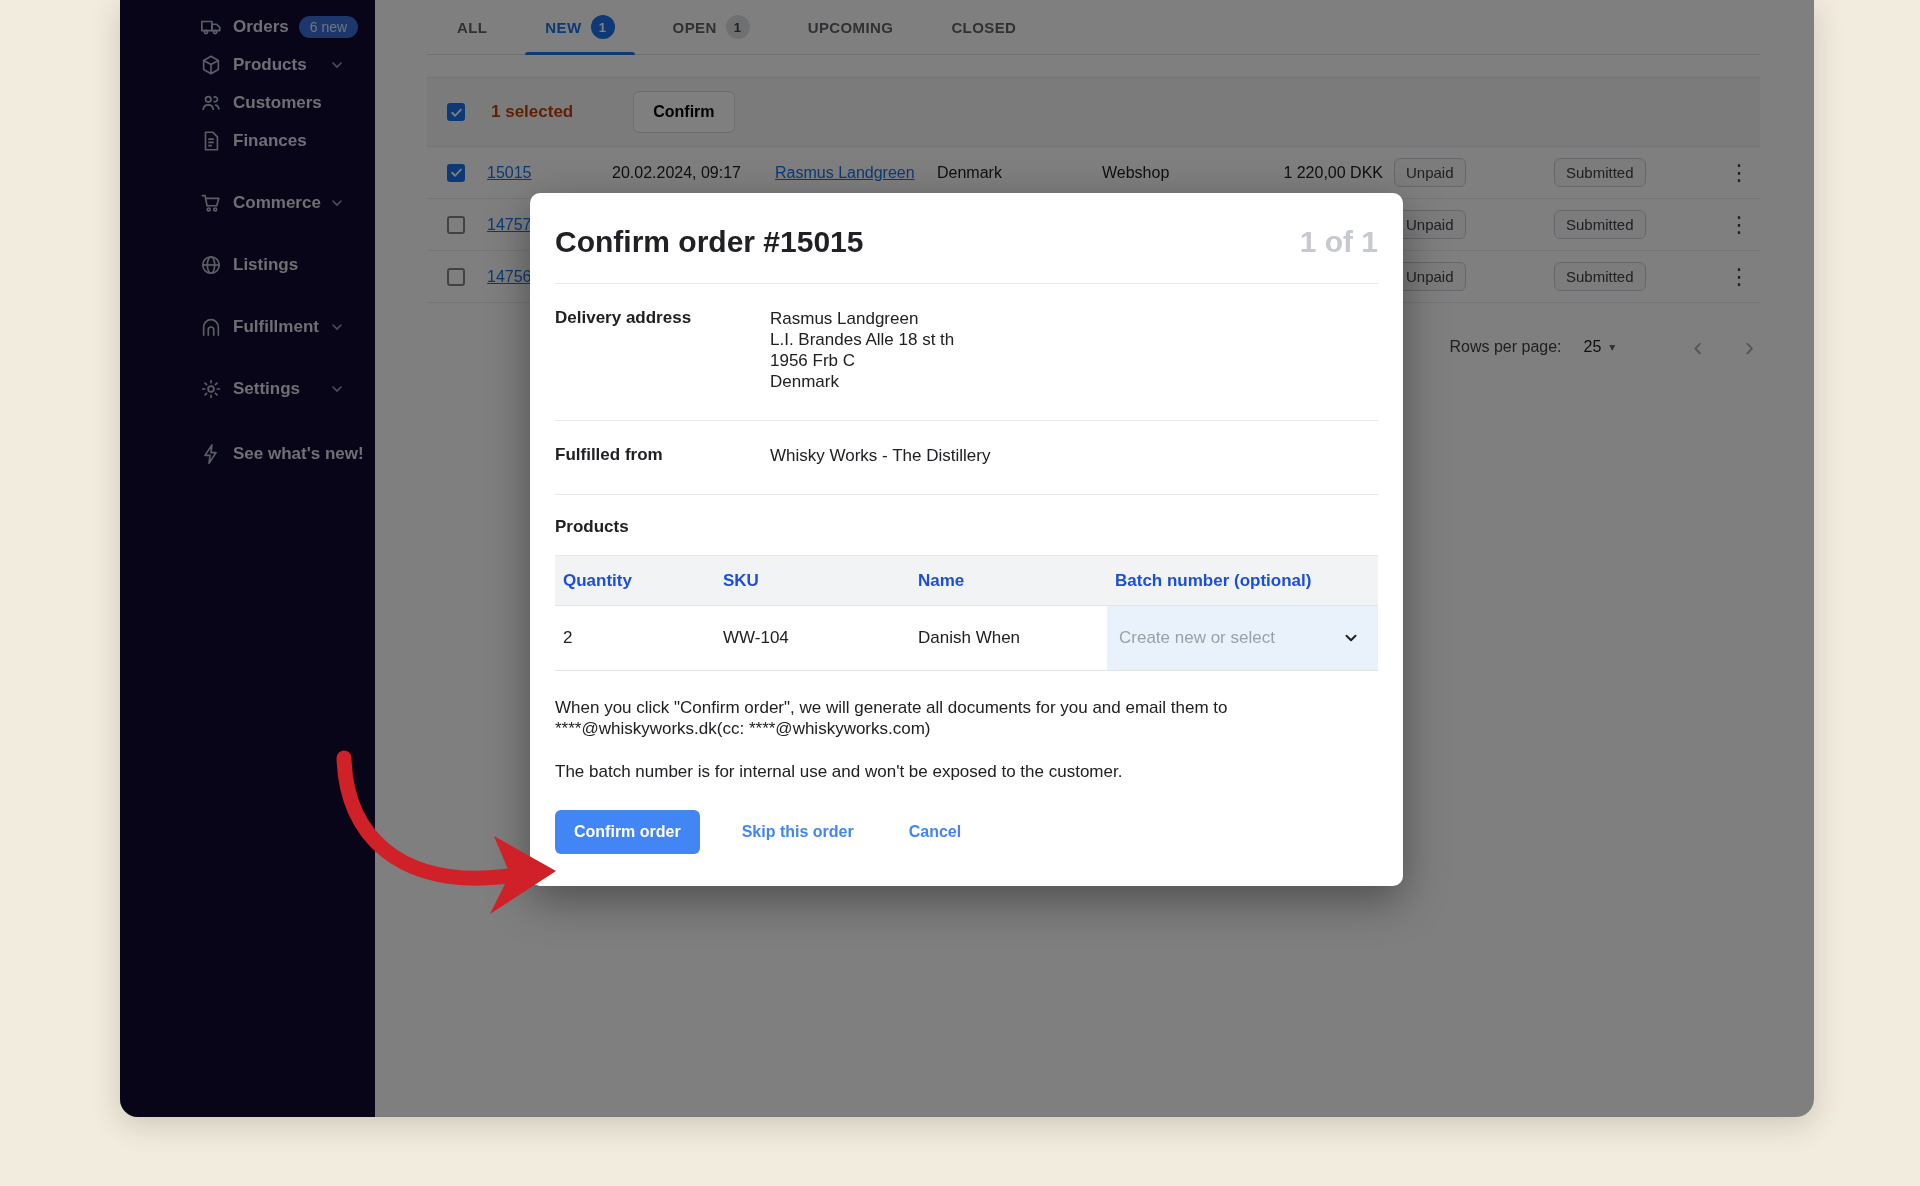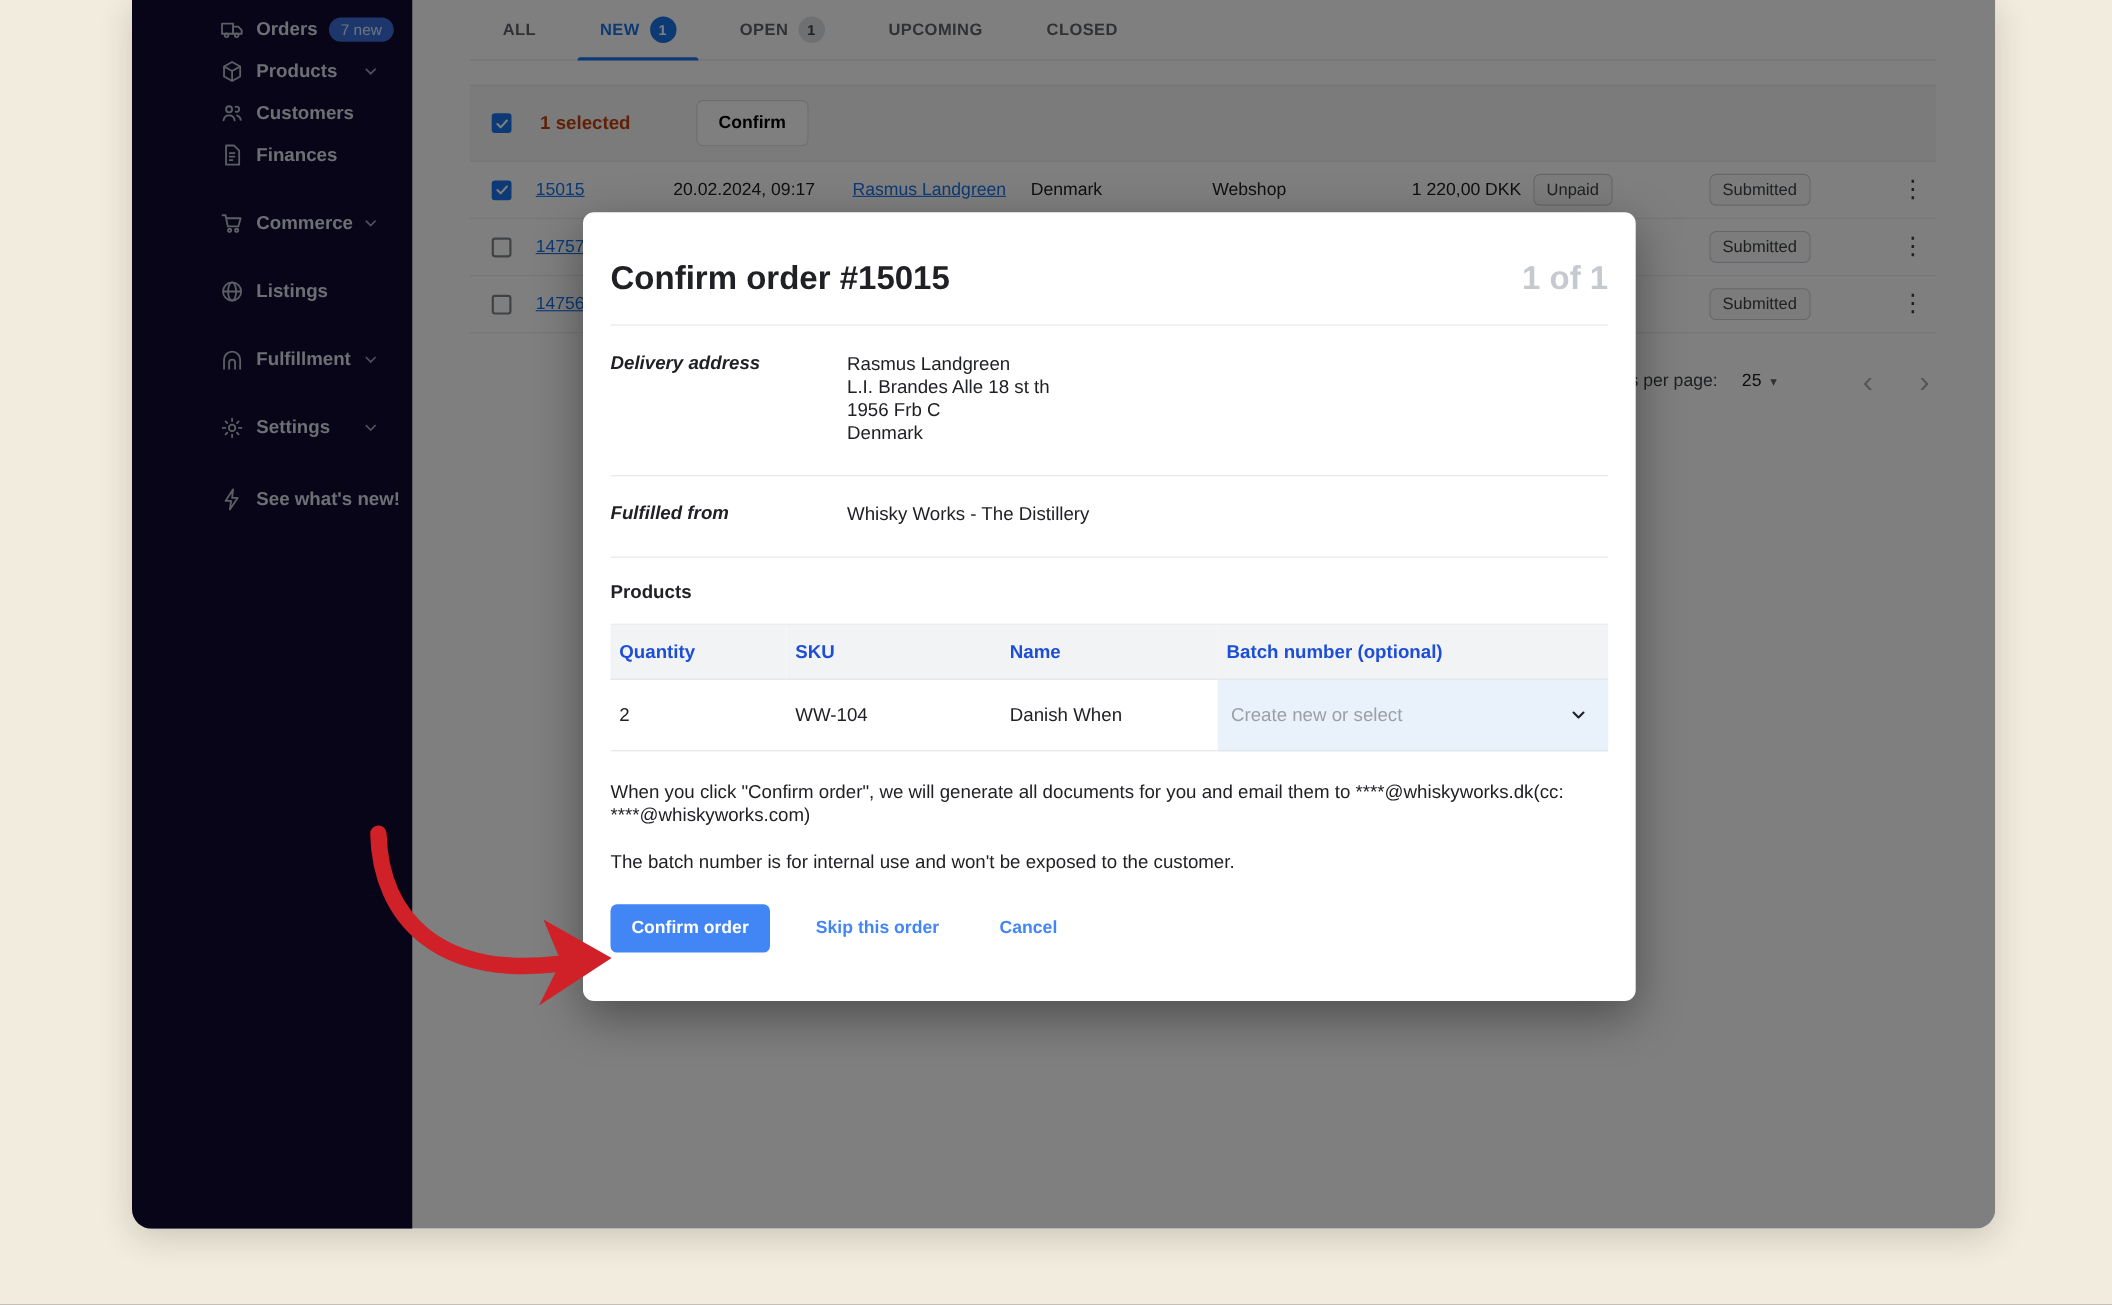--- a/index.html
+++ b/index.html
@@ -64,27 +64,27 @@
   .pagination .rpp-value { margin-left:22px; color:#202124; }
   .pagination .caret { margin-left:8px; color:#5f6368; font-size:12px; }
   .pg-chev { color:#a8adb3; font-size:28px; line-height:1; cursor:pointer; }
   .pg-prev { margin-left:78px; }
   .pg-next { margin-left:42px; margin-right:6px; }
 
   
   .dim { position:absolute; inset:0; background:rgba(0,0,0,.5); z-index:50; }
 
   
-  .modal { position:absolute; left:530px; top:193px; width:957px; z-index:60; background:#fff; border-radius:10px; box-shadow:0 14px 44px rgba(0,0,0,.38); padding:16px 25px; }
+  .modal { position:absolute; left:530px; top:193px; width:873px; z-index:60; background:#fff; border-radius:10px; box-shadow:0 14px 44px rgba(0,0,0,.38); padding:4px 25px; }
   .modal-head { display:flex; align-items:center; justify-content:space-between; padding:28px 0 24px; }
   .modal-title { font-size:30px; font-weight:700; color:#202124; }
   .modal-counter { font-size:30px; font-weight:700; color:#c6c9cd; }
   .hr { height:1px; background:#e4e6e9; }
   .msection { display:flex; padding:24px 0 28px; }
-  .mlabel { flex:0 0 215px; font-size:17px; font-weight:700; color:#202124;font-style:italic; }
+  .mlabel { flex:0 0 215px; font-size:17px; font-weight:700; color:#202124; }
   .mvalue { font-size:17px; color:#202124; line-height:21px; }
   .products-title { font-size:17px; font-weight:700; color:#202124; margin:22px 0 18px; }
   table.ptable { width:100%; border-collapse:collapse; }
   .ptable th { background:#f1f3f4; text-align:left; font-size:17px; font-weight:600; color:#1d4ed8; height:50px; padding:0 0 0 8px; border-top:1px solid #e6e8ea; border-bottom:1px solid #e2e4e7; }
   .ptable td { height:64px; font-size:17px; color:#202124; padding:0 0 0 8px; border-bottom:1px solid #e2e4e7; }
   .col-qty { width:160px; } .col-sku { width:195px; } .col-name { width:197px; }
   .batch-cell { background:#e9f1fa; padding:0 !important; }
   .batch-inner { display:flex; align-items:center; justify-content:space-between; height:64px; padding:0 18px 0 12px; cursor:pointer; }
   .batch-ph { color:#9aa0a6; font-size:17px; }
   .mnote { font-size:17px; color:#202124; line-height:21px; margin-top:26px; }
@@ -107,21 +107,21 @@
     <div class="side-item">
       <span class="sicon">
         <svg width="22" height="22" viewBox="0 0 24 24" fill="none" stroke="currentColor" stroke-width="1.8" stroke-linejoin="round">
             <path d="M2 6h11v10H2z"></path>
             <path d="M13 9h5l3.5 3.5V16H13z"></path>
             <circle cx="6.5" cy="17.5" r="1.8"></circle>
             <circle cx="16.5" cy="17.5" r="1.8"></circle>
           </svg>
       </span>
       <span class="slabel">Orders</span>
-      <span class="pill-new">7 new</span>
+      <span class="pill-new">6 new</span>
     </div>
     <div class="side-item">
       <span class="sicon">
         <svg width="22" height="22" viewBox="0 0 24 24" fill="none" stroke="currentColor" stroke-width="1.8" stroke-linejoin="round">
             <path d="M12 2.5l8 4.5v10l-8 4.5-8-4.5V7z"></path>
             <path d="M12 11.5V21.5M4 7l8 4.5L20 7"></path>
           </svg>
       </span>
       <span class="slabel">Products</span>
       <span class="spacer"></span>

